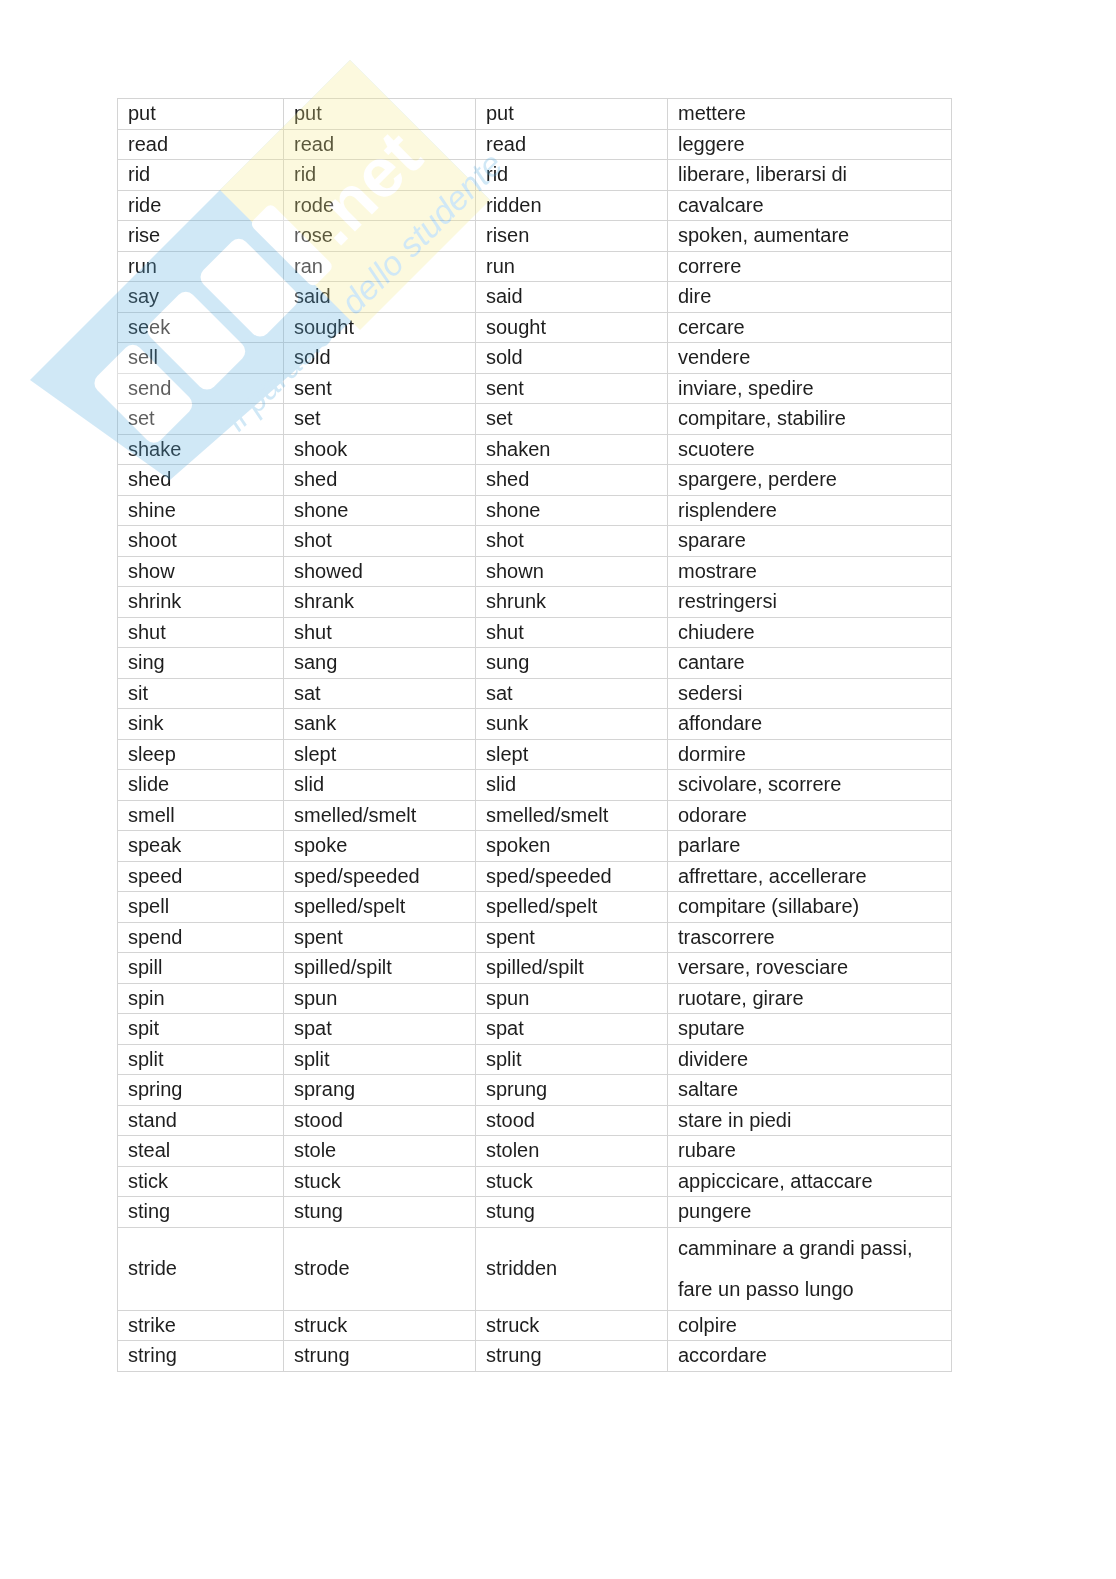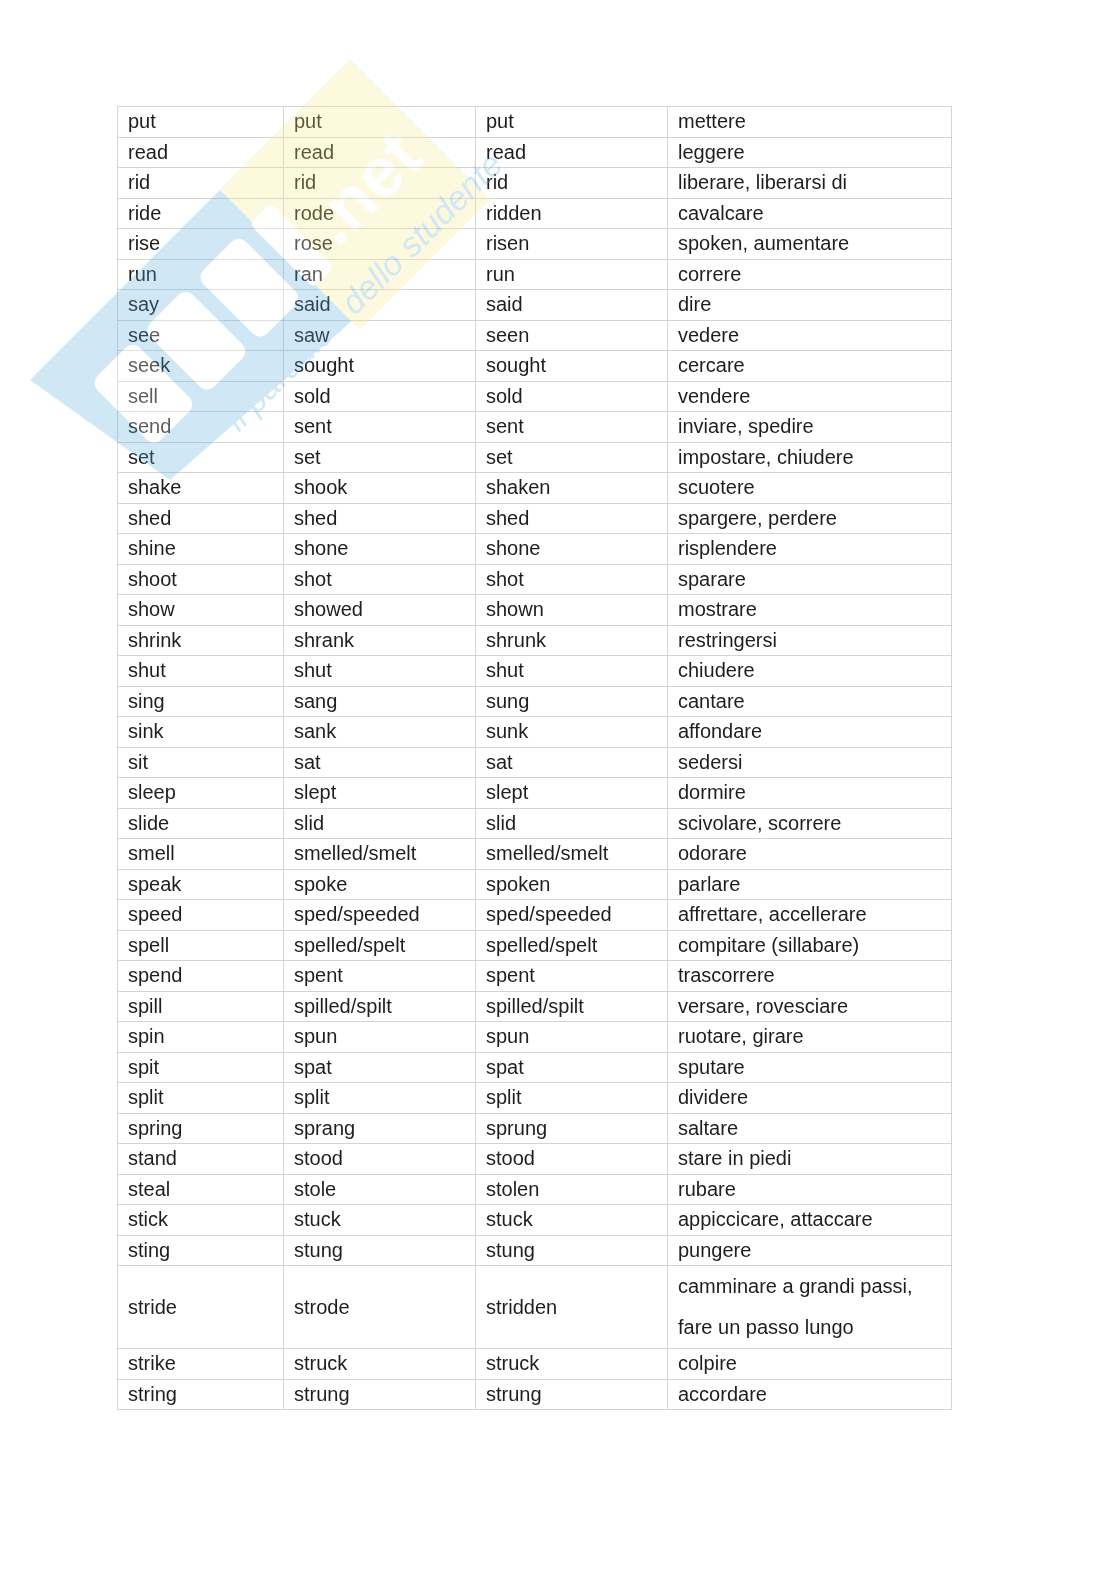--- a/index.html
+++ b/index.html
@@ -1,20 +1,20 @@
 <!DOCTYPE html>
 <html><head>
 <meta charset="utf-8">
 <style>
   html, body { margin: 0; padding: 0; background: #ffffff; }
   body { width: 1116px; height: 1579px; position: relative; overflow: hidden;
          font-family: "Liberation Sans", "DejaVu Sans", sans-serif; color: #222; }
   .watermark { position: absolute; left: 20px; top: 40px; width: 480px; height: 460px;
                pointer-events: none; z-index: 2; }
-  .page-table { position: absolute; left: 117px; top: 106px; width: 834px;
+  .page-table { position: absolute; left: 117px; top: 98px; width: 834px;
                 border-collapse: collapse; table-layout: fixed; z-index: 1; }
   .page-table td { border: 1px solid #d4d4d4; padding: 0 0 0 10px; height: 29.5px;
                    font-size: 20px; line-height: 29px; vertical-align: middle;
                    white-space: nowrap; color: #1e1e1e; font-weight: 300; }
   .page-table td.wrap { white-space: normal; line-height: 41px; }
   .page-table tr.tall td { height: 59px; }
   col.c1 { width: 166px; } col.c2 { width: 192px; } col.c3 { width: 192px; } col.c4 { width: 284px; }
 </style>
 </head>
 <body>
@@ -80,26 +80,20 @@
         <td>run</td>
         <td>correre</td>
       </tr>
       <tr>
         <td>say</td>
         <td>said</td>
         <td>said</td>
         <td>dire</td>
       </tr>
       <tr>
-        <td>see</td>
-        <td>saw</td>
-        <td>seen</td>
-        <td>vedere</td>
-      </tr>
-      <tr>
         <td>seek</td>
         <td>sought</td>
         <td>sought</td>
         <td>cercare</td>
       </tr>
       <tr>
         <td>sell</td>
         <td>sold</td>
         <td>sold</td>
         <td>vendere</td>
@@ -107,21 +101,21 @@
       <tr>
         <td>send</td>
         <td>sent</td>
         <td>sent</td>
         <td>inviare, spedire</td>
       </tr>
       <tr>
         <td>set</td>
         <td>set</td>
         <td>set</td>
-        <td>impostare, chiudere</td>
+        <td>compitare, stabilire</td>
       </tr>
       <tr>
         <td>shake</td>
         <td>shook</td>
         <td>shaken</td>
         <td>scuotere</td>
       </tr>
       <tr>
         <td>shed</td>
         <td>shed</td>
@@ -158,30 +152,30 @@
         <td>shut</td>
         <td>chiudere</td>
       </tr>
       <tr>
         <td>sing</td>
         <td>sang</td>
         <td>sung</td>
         <td>cantare</td>
       </tr>
       <tr>
+        <td>sit</td>
+        <td>sat</td>
+        <td>sat</td>
+        <td>sedersi</td>
+      </tr>
+      <tr>
         <td>sink</td>
         <td>sank</td>
         <td>sunk</td>
         <td>affondare</td>
-      </tr>
-      <tr>
-        <td>sit</td>
-        <td>sat</td>
-        <td>sat</td>
-        <td>sedersi</td>
       </tr>
       <tr>
         <td>sleep</td>
         <td>slept</td>
         <td>slept</td>
         <td>dormire</td>
       </tr>
       <tr>
         <td>slide</td>
         <td>slid</td>

